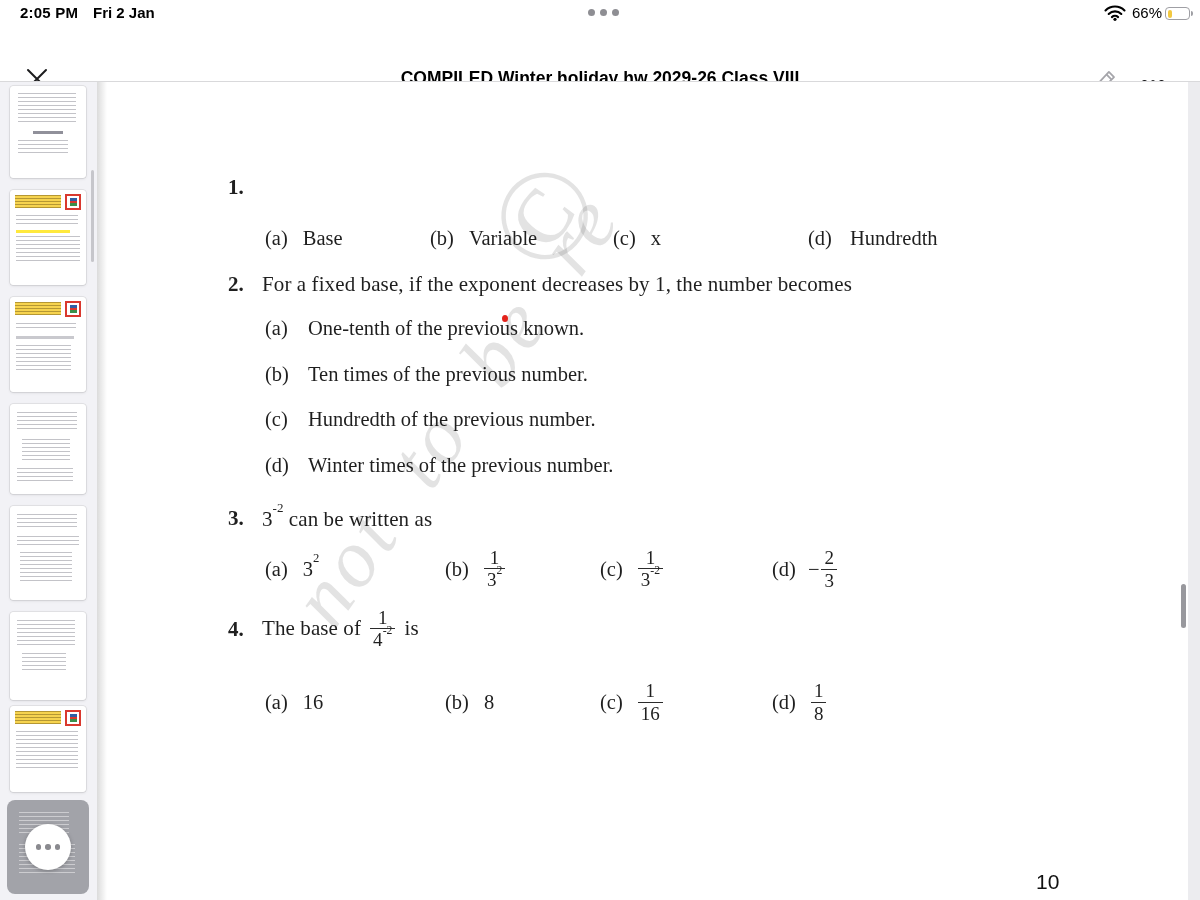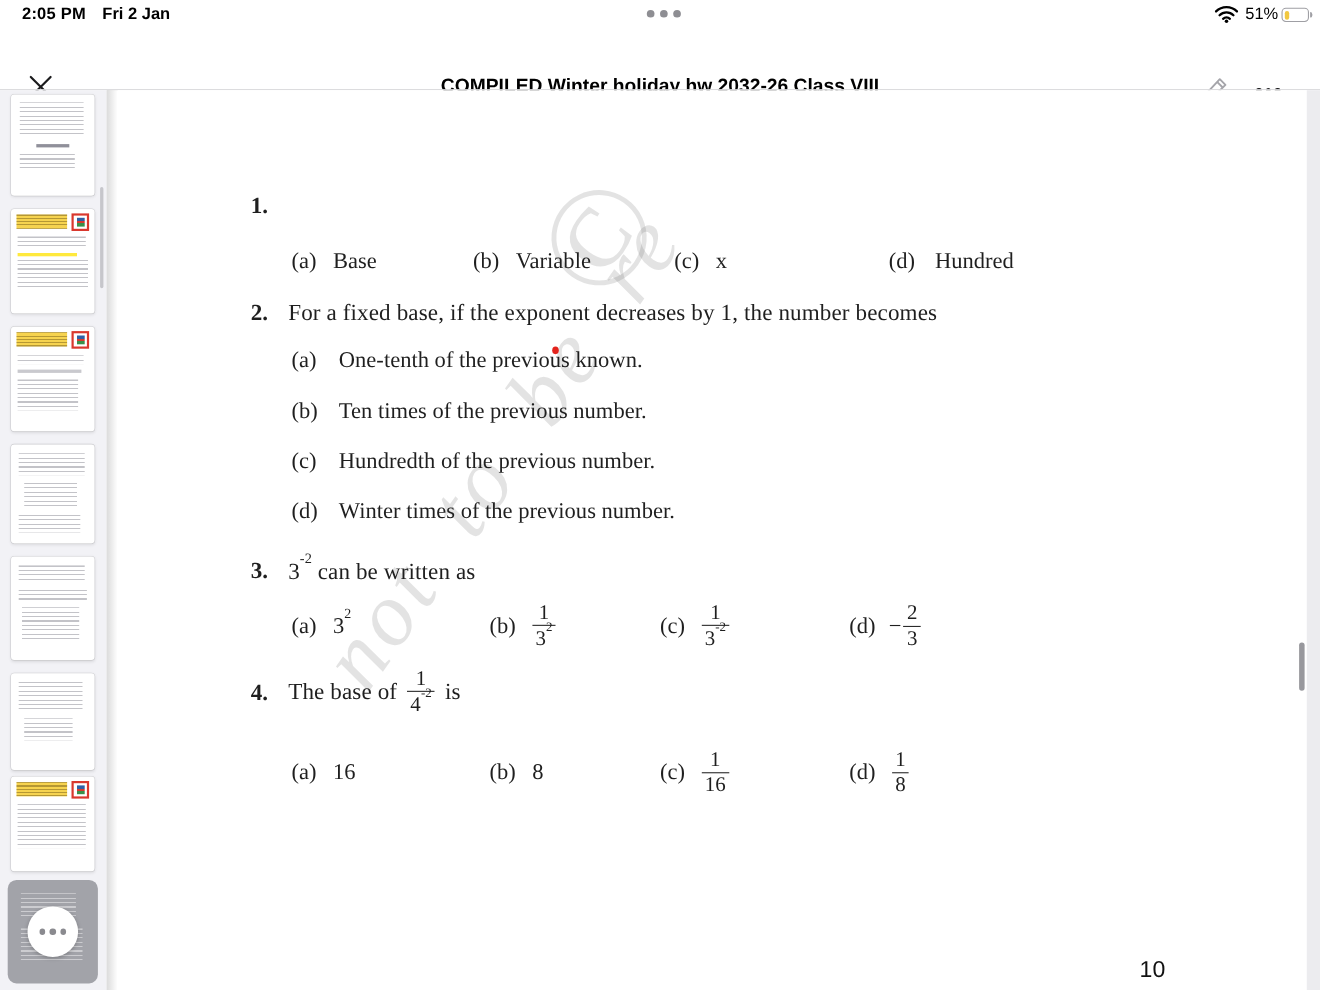--- a/index.html
+++ b/index.html
@@ -106,34 +106,34 @@
         <i></i>
       </div>
     <span class="wifi">
       <svg width="22" height="16" viewBox="0 0 22 16">
         <path d="M1.5 5.4 A13.5 13.5 0 0 1 20.5 5.4" fill="none" stroke="#000" stroke-width="2.1" stroke-linecap="round"></path>
         <path d="M4.7 8.9 A9 9 0 0 1 17.3 8.9" fill="none" stroke="#000" stroke-width="2.1" stroke-linecap="round"></path>
         <path d="M7.9 12.1 A4.6 4.6 0 0 1 14.1 12.1" fill="none" stroke="#000" stroke-width="2.1" stroke-linecap="round"></path>
         <circle cx="11" cy="14.3" r="1.6" fill="#000"></circle>
       </svg>
     </span>
-    <span class="sb-batt-pct">51%</span>
+    <span class="sb-batt-pct">66%</span>
     <span class="batt">
       <span class="batt-fill" style="background:#f2c840;"></span>
     </span>
     <span class="batt-nub"></span>
   </div>
 
   <div class="toolbar">
     <div class="close-btn">
       <svg width="26" height="26" viewBox="0 0 26 26">
         <path d="M4 4 L22 22 M22 4 L4 22" stroke="#1c1c1e" stroke-width="2" stroke-linecap="round"></path>
       </svg>
     </div>
-    <div class="title">COMPILED Winter holiday hw 2032-26 Class VIII</div>
+    <div class="title">COMPILED Winter holiday hw 2029-26 Class VIII</div>
     <div class="edit-btn">
       <svg width="28" height="28" viewBox="0 0 24 24">
         <path d="M16.2 3.4 l4.4 4.4 L8.4 20 l-5 1 1-5 z" fill="none" stroke="#a5a5aa" stroke-width="1.5" stroke-linejoin="round"></path>
         <path d="M14.1 5.5 l4.4 4.4" fill="none" stroke="#a5a5aa" stroke-width="1.5"></path>
       </svg>
     </div>
     <div class="more-btn">
       <i></i>
         <i></i>
         <i></i>
@@ -224,21 +224,21 @@
     <div class="opt" style="left:430px;top:227px;">
       <span class="opt-label">(b)</span>
       <span>Variable</span>
     </div>
     <div class="opt" style="left:613px;top:227px;">
       <span class="opt-label">(c)</span>
       <span>x</span>
     </div>
     <div class="opt" style="left:808px;top:227px;gap:18px;">
       <span class="opt-label">(d)</span>
-      <span>Hundred</span>
+      <span>Hundredth</span>
     </div>
 
     <div class="q" style="left:228px;top:272px;">
       <span class="qno">2.</span>
       <span class="stem">For a fixed base, if the exponent decreases by 1, the number becomes</span>
     </div>
     <div class="opt" style="left:265px;top:317px;">
       <span class="optrow-label">(a)</span>
       <span><span>One-tenth of the previo</span><span class="marked">u</span><span>s known.</span></span>
     </div>

